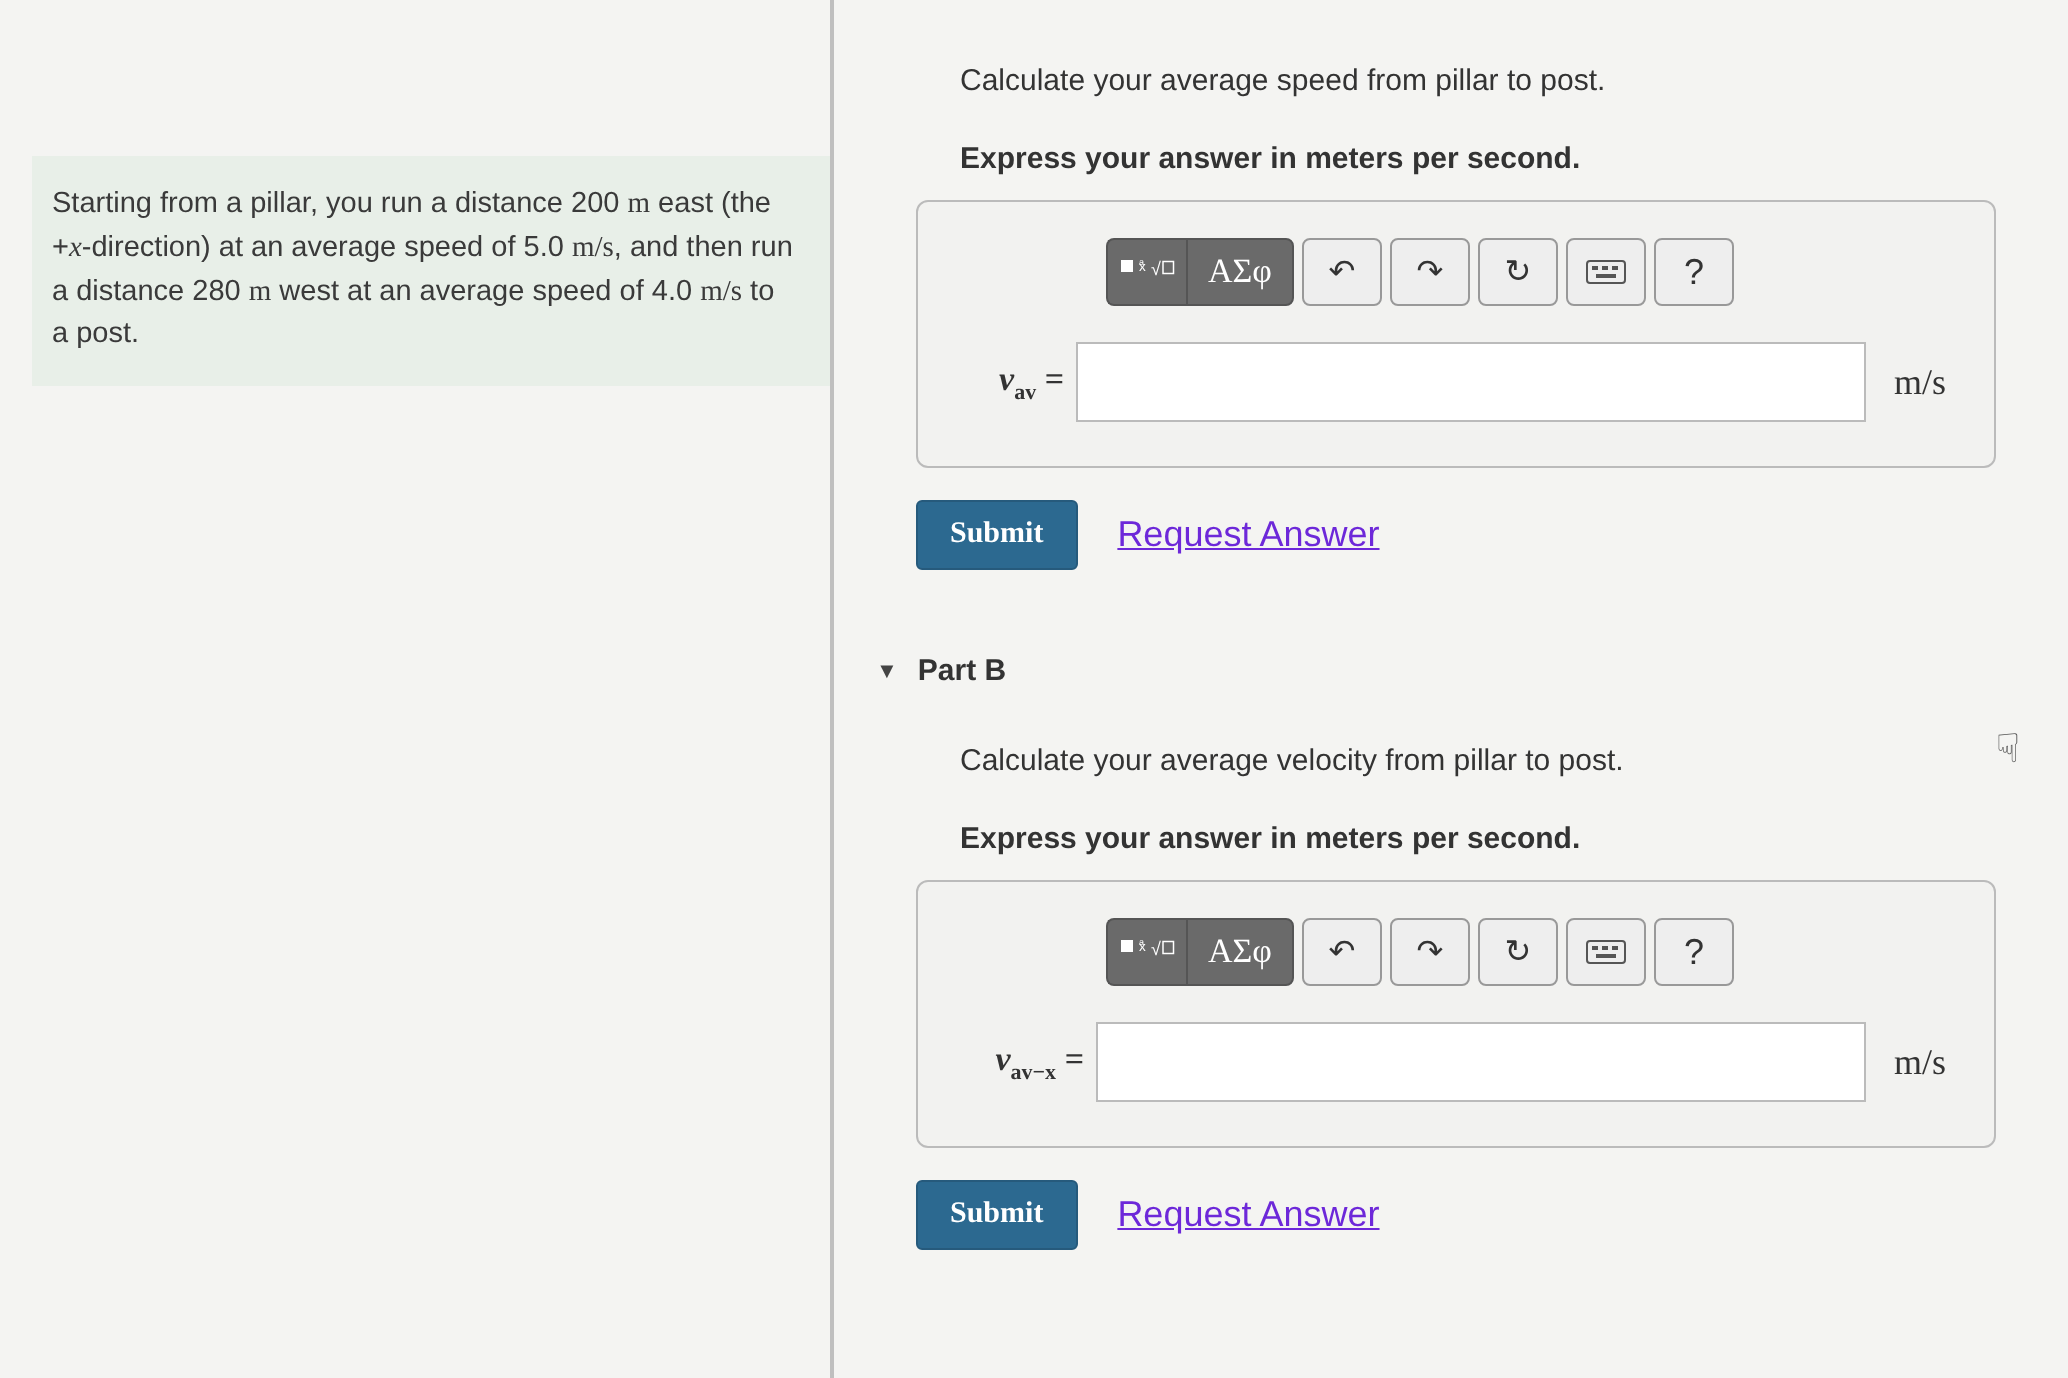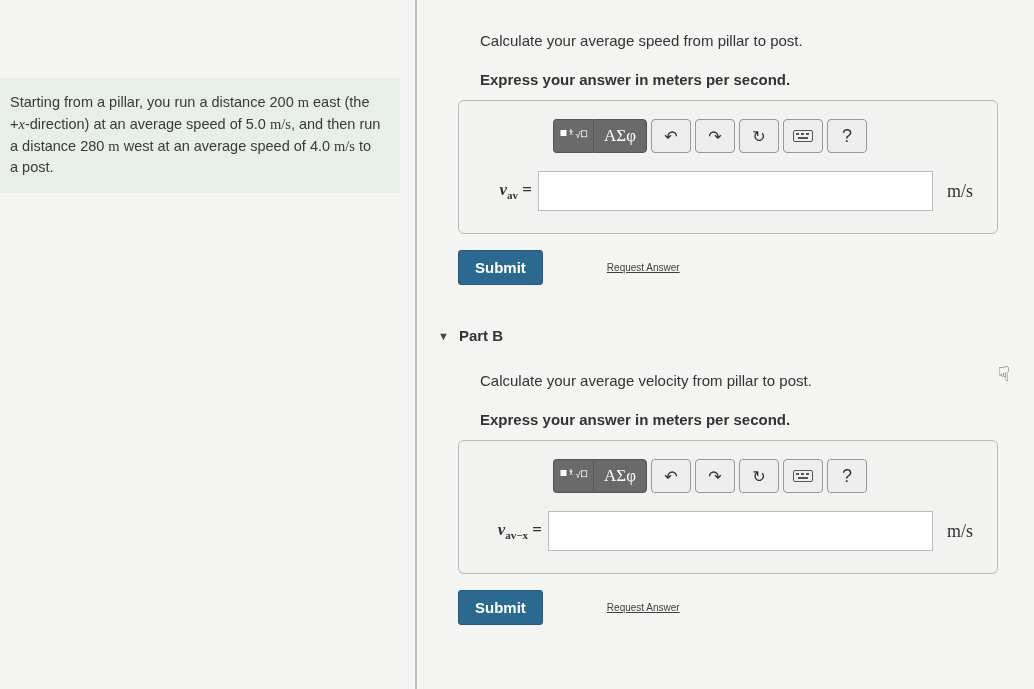--- a/index.html
+++ b/index.html
@@ -7,21 +7,21 @@
     font-family: Arial, Helvetica, sans-serif;
     background: #f4f4f2;
     width: 1034px;
     height: 689px;
     overflow: hidden;
     position: relative;
     color: #333;
   }
   .problem-box {
     position: absolute;
-    left: 0;
+    left: 16px;
     top: 78px;
     width: 400px;
     background: #e8efe8;
     padding: 14px 18px 14px 10px;
     font-size: 14.5px;
     line-height: 1.5;
     color: #3a3a3a;
   }
   .problem-box .math-var { font-style: italic; font-family: "Times New Roman", serif; }
   .problem-box .unit { font-family: "Times New Roman", serif; }
@@ -118,27 +118,27 @@
   }
   .submit-btn {
     background: #2c6990;
     color: #fff;
     border: 1px solid #265a7c;
     border-radius: 3px;
     padding: 8px 16px;
     font-size: 15px;
     font-weight: bold;
     cursor: pointer;
+    font-family: Liberation Serif, serif;
   }
   .request-link {
-    color: #404040;
-    font-size: 10px;
+    color: #6d28d9;
+    font-size: 18px;
     text-decoration: underline;
     cursor: pointer;
-    margin-left: 44px;
   }
   .part-header {
     display: flex;
     align-items: center;
     gap: 10px;
     margin: 42px 0 8px 0;
     font-size: 15px;
     font-weight: bold;
     color: #333;
   }

